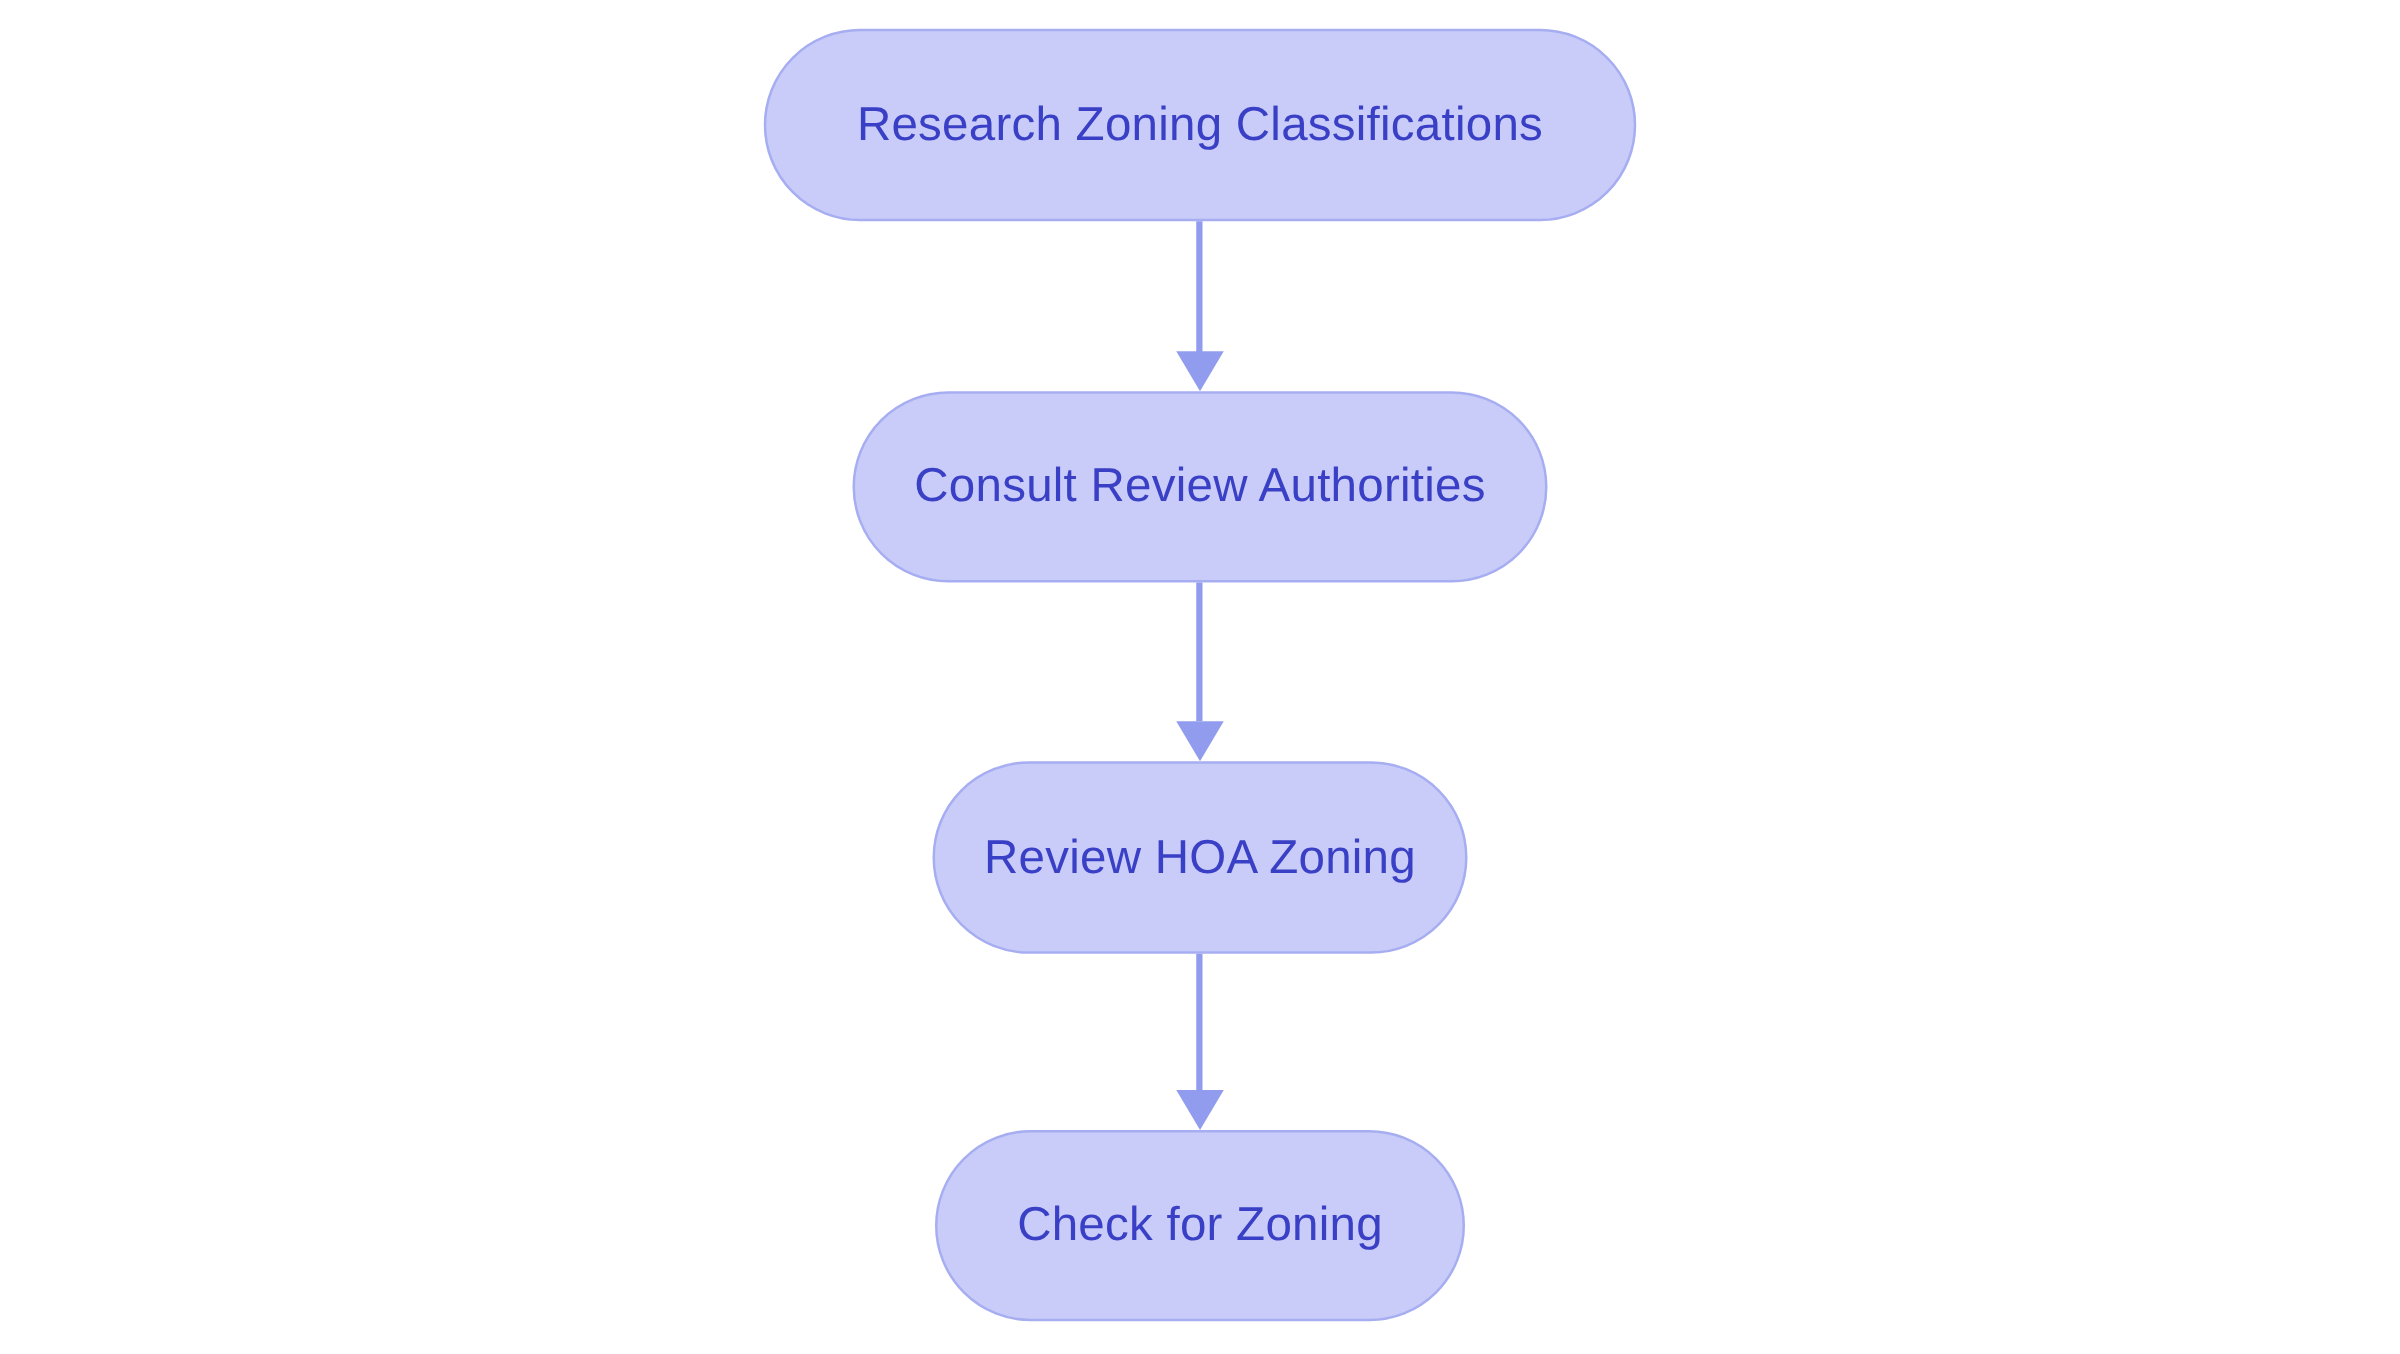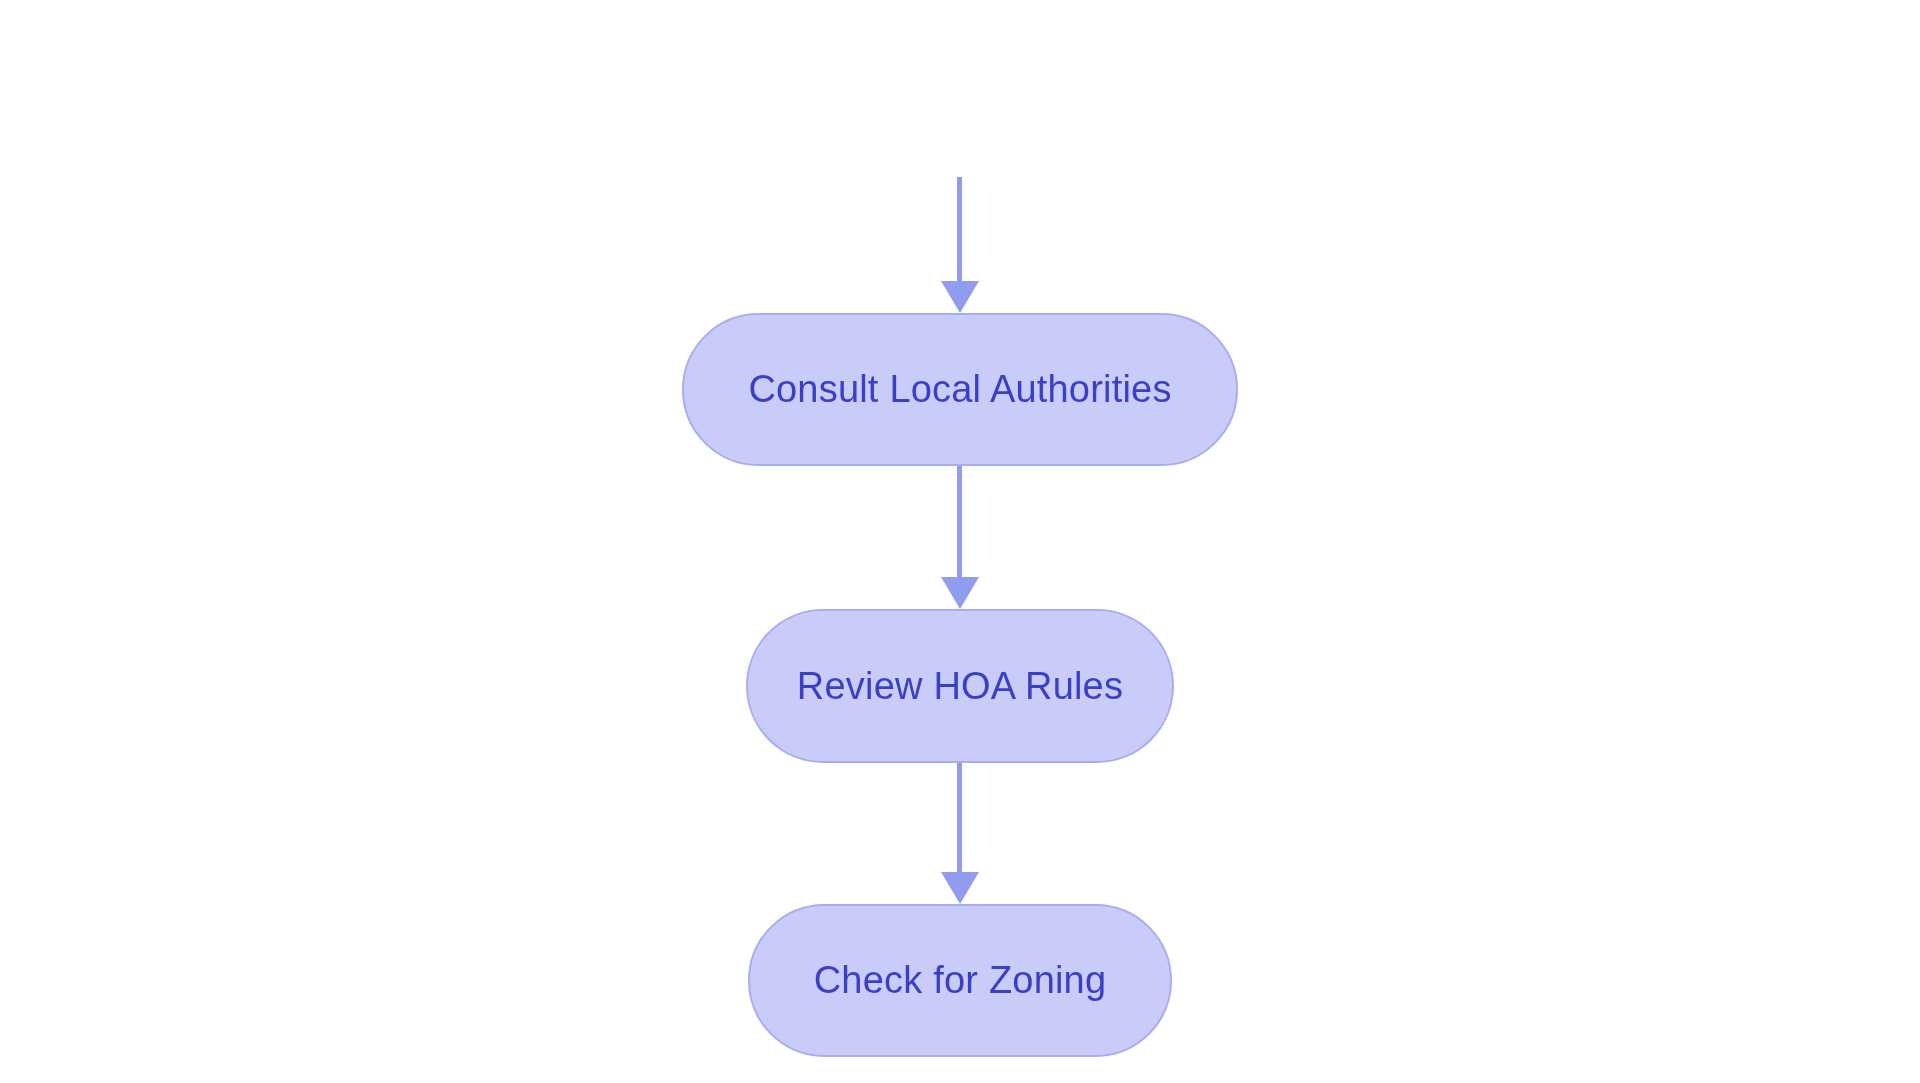--- a/index.html
+++ b/index.html
@@ -65,37 +65,40 @@
   .arrow-2 .arrow-line { top: 466px; height: 111px; }
   .arrow-2 .arrow-head { top: 577px; }
   .arrow-3 .arrow-line { top: 763px; height: 110px; }
   .arrow-3 .arrow-head { top: 872px; }
 </style>
 </head>
 <body>
 
 <div class="canvas">
 
+  <div class="node node-1">
+    <span class="node-label">Research Zoning Classifications</span>
+  </div>
 
   <div class="arrow arrow-1">
     <div class="arrow-line"></div>
     <div class="arrow-head"></div>
   </div>
 
   <div class="node node-2">
-    <span class="node-label">Consult Local Authorities</span>
+    <span class="node-label">Consult Review Authorities</span>
   </div>
 
   <div class="arrow arrow-2">
     <div class="arrow-line"></div>
     <div class="arrow-head"></div>
   </div>
 
   <div class="node node-3">
-    <span class="node-label">Review HOA Rules</span>
+    <span class="node-label">Review HOA Zoning</span>
   </div>
 
   <div class="arrow arrow-3">
     <div class="arrow-line"></div>
     <div class="arrow-head"></div>
   </div>
 
   <div class="node node-4">
     <span class="node-label">Check for Zoning</span>
   </div>

